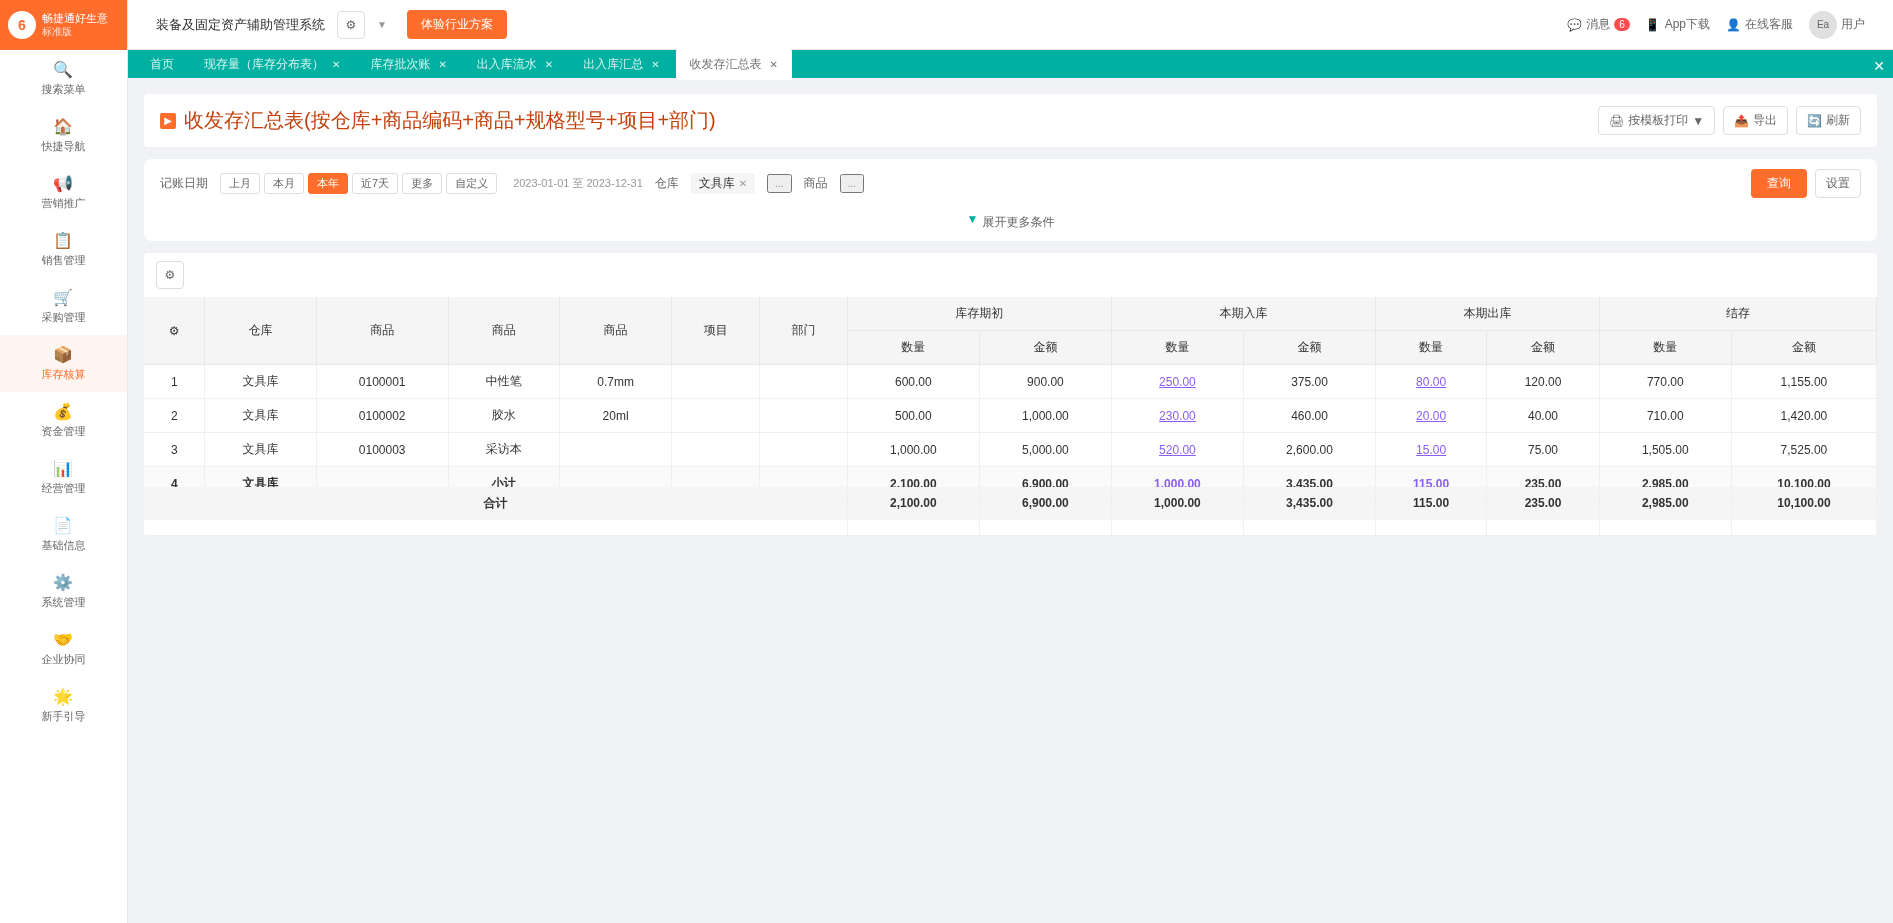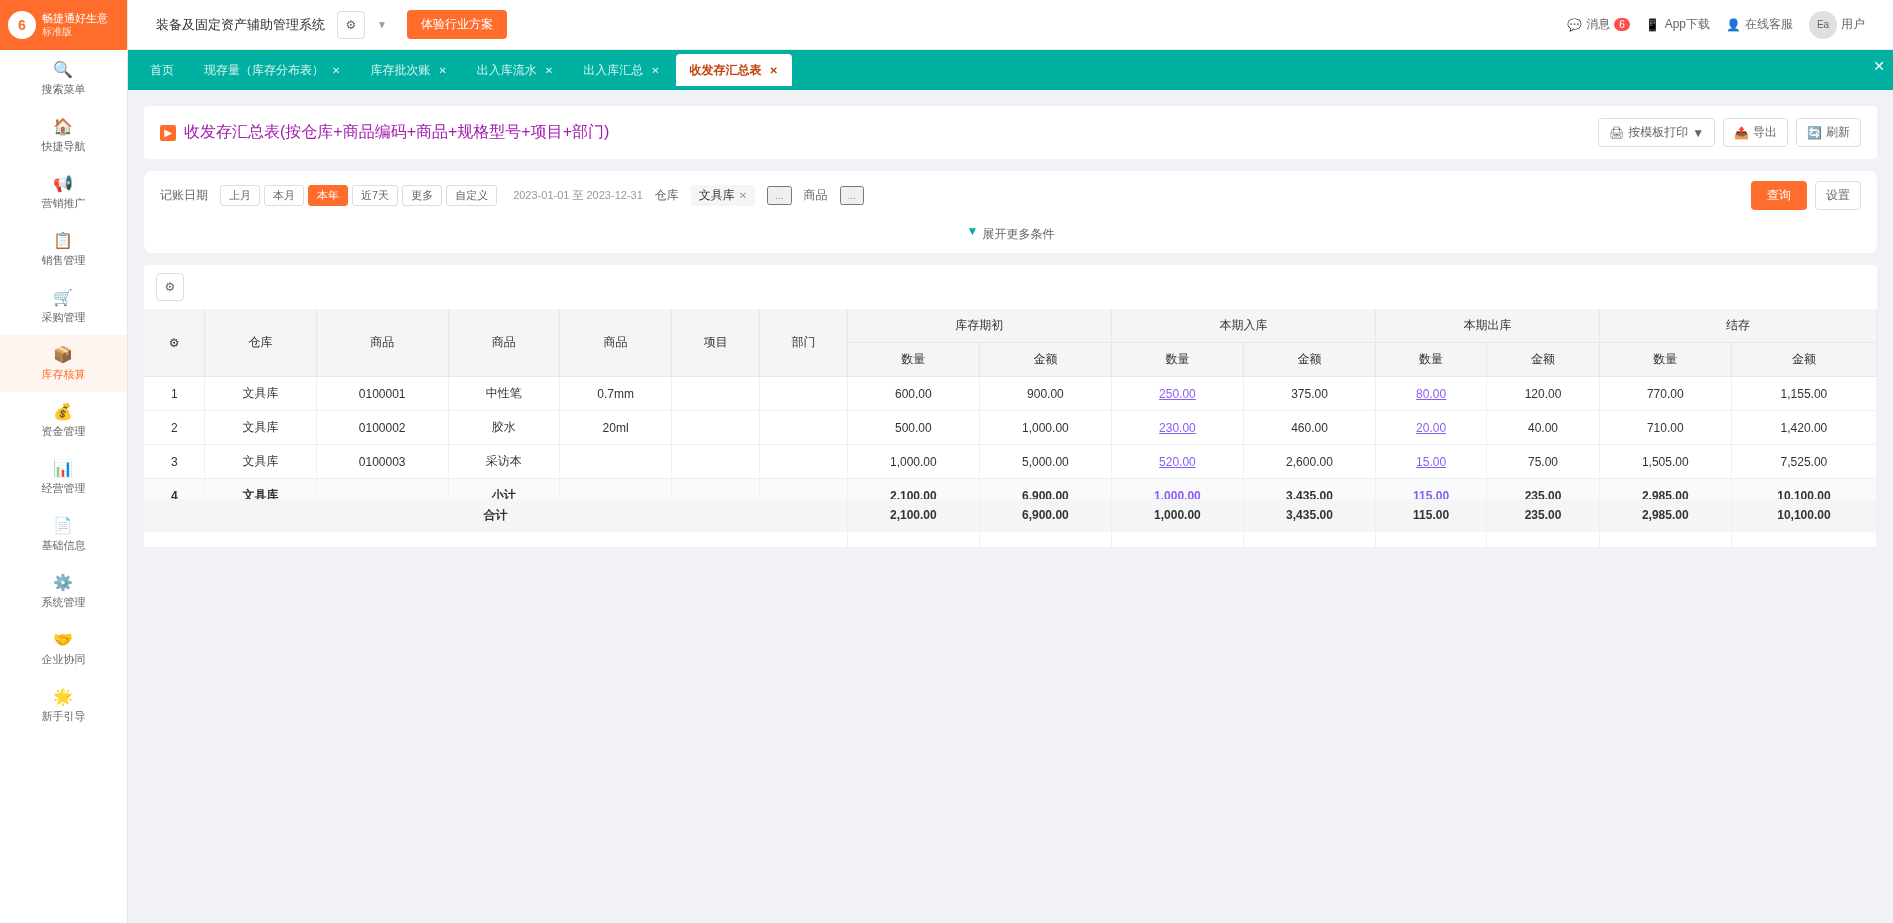--- a/index.html
+++ b/index.html
@@ -25,32 +25,32 @@
     .system-title { font-size: 13px; color: #333; }
     .header-right { margin-left: auto; display: flex; align-items: center; gap: 16px; }
     .header-btn { display: flex; align-items: center; gap: 4px; cursor: pointer; color: #666; font-size: 12px; }
     .badge { background: #ff4d4f; color: #fff; border-radius: 10px; padding: 1px 5px; font-size: 10px; }
     .try-btn { background: #ff6d2d; color: #fff; border: none; padding: 6px 14px; border-radius: 4px; cursor: pointer; font-size: 12px; margin-left: 8px; }
     .gear-btn { width: 28px; height: 28px; border: 1px solid #ddd; border-radius: 4px; display: flex; align-items: center; justify-content: center; cursor: pointer; color: #666; }
     .dropdown-arrow { font-size: 10px; color: #999; }
     .user-avatar { width: 28px; height: 28px; background: #e0e0e0; border-radius: 50%; display: flex; align-items: center; justify-content: center; font-size: 10px; color: #666; }
 
     
-    .tab-bar { height: 40px; background: #00b0a0; display: flex; align-items: center; padding: 0 8px; gap: 2px; flex-shrink: 0; position: relative; }
+    .tab-bar { height: 28px; background: #00b0a0; display: flex; align-items: center; padding: 0 8px; gap: 2px; flex-shrink: 0; position: relative; }
     .tab { display: flex; align-items: center; gap: 6px; padding: 0 14px; height: 32px; border-radius: 4px 4px 0 0; cursor: pointer; color: rgba(255,255,255,0.85); font-size: 12px; white-space: nowrap; }
-    .tab.active { background: #fff; color: #c2410c; font-weight: 700; }
+    .tab.active { background: #fff; color: #737373; font-weight: 400; }
     .tab .close { font-size: 10px; color: inherit; margin-left: 2px; }
     .tab-close-btn { position: absolute; right: 8px; top: 8px; color: #fff; cursor: pointer; font-size: 14px; }
 
     
     .page-content { flex: 1; overflow-y: auto; padding: 16px; background: #f0f2f5; }
 
     
     .page-header { background: #fff; padding: 12px 16px; margin-bottom: 12px; border-radius: 4px; display: flex; align-items: center; justify-content: space-between; }
-    .page-title-text { font-size: 16px; font-weight: 500; color: #a21caf; }
+    .page-title-text { font-size: 20px; font-weight: 500; color: #c2410c; }
     .page-actions { display: flex; align-items: center; gap: 8px; }
     .action-btn { display: flex; align-items: center; gap: 4px; padding: 5px 10px; border: 1px solid #ddd; border-radius: 4px; background: #fff; cursor: pointer; font-size: 12px; color: #666; }
 
     
     .filter-bar { background: #fff; padding: 10px 16px; margin-bottom: 12px; border-radius: 8px; }
     .filter-row { display: flex; align-items: center; gap: 12px; flex-wrap: wrap; }
     .filter-label { color: #666; font-size: 12px; white-space: nowrap; }
     .date-quick { display: flex; align-items: center; gap: 4px; }
     .date-btn { padding: 2px 8px; border: 1px solid #ddd; border-radius: 3px; background: #fff; cursor: pointer; font-size: 11px; color: #666; }
     .date-btn.active { background: #ff6d2d; color: #fff; border-color: #ff6d2d; }

